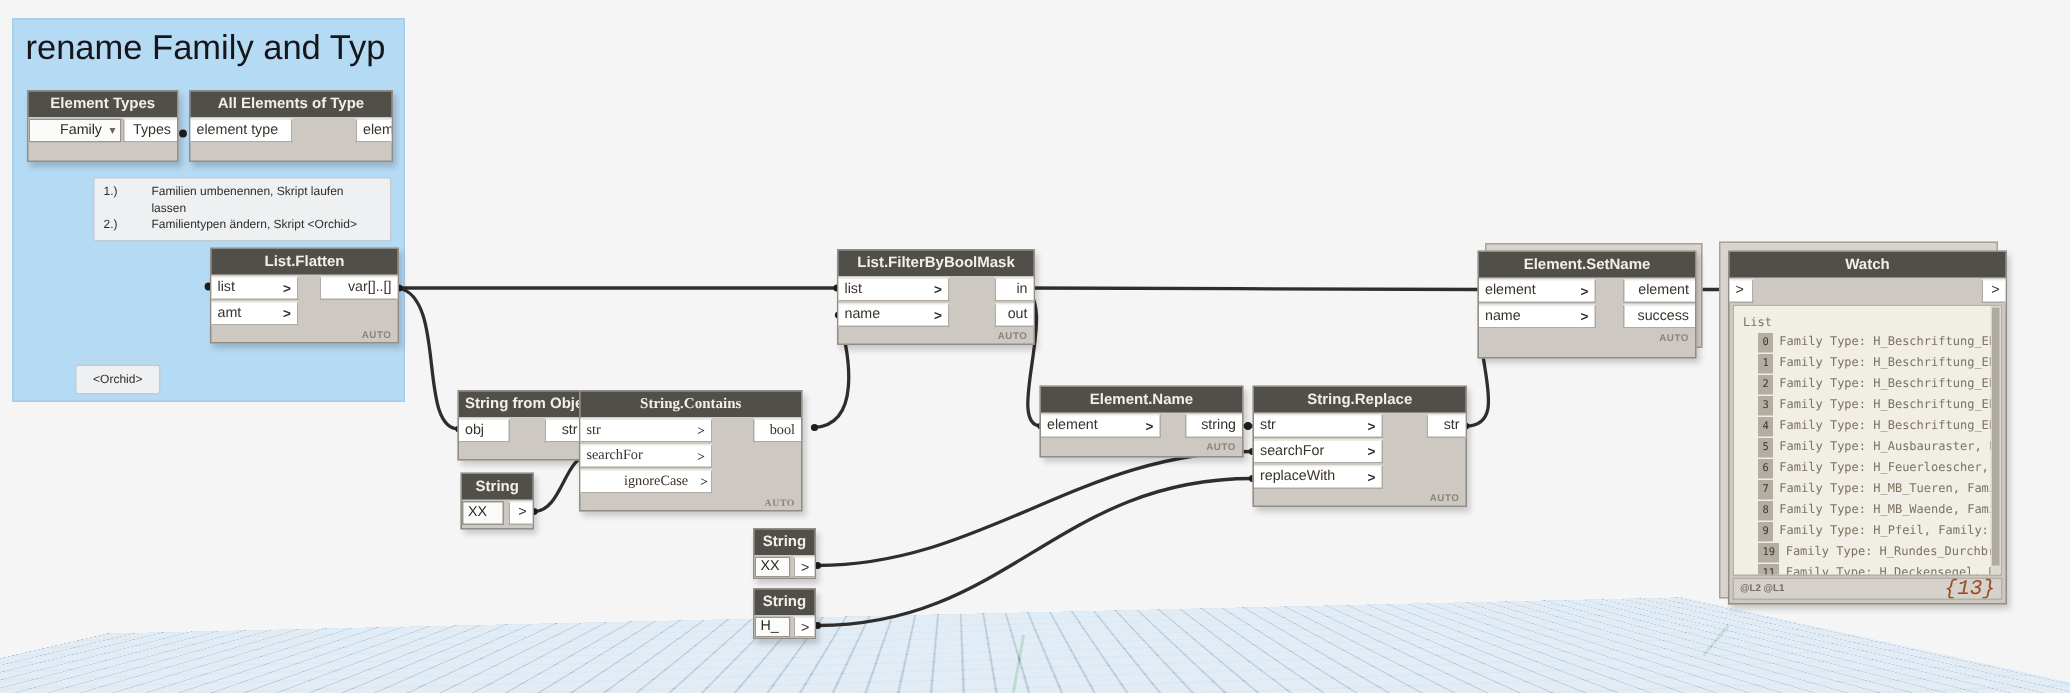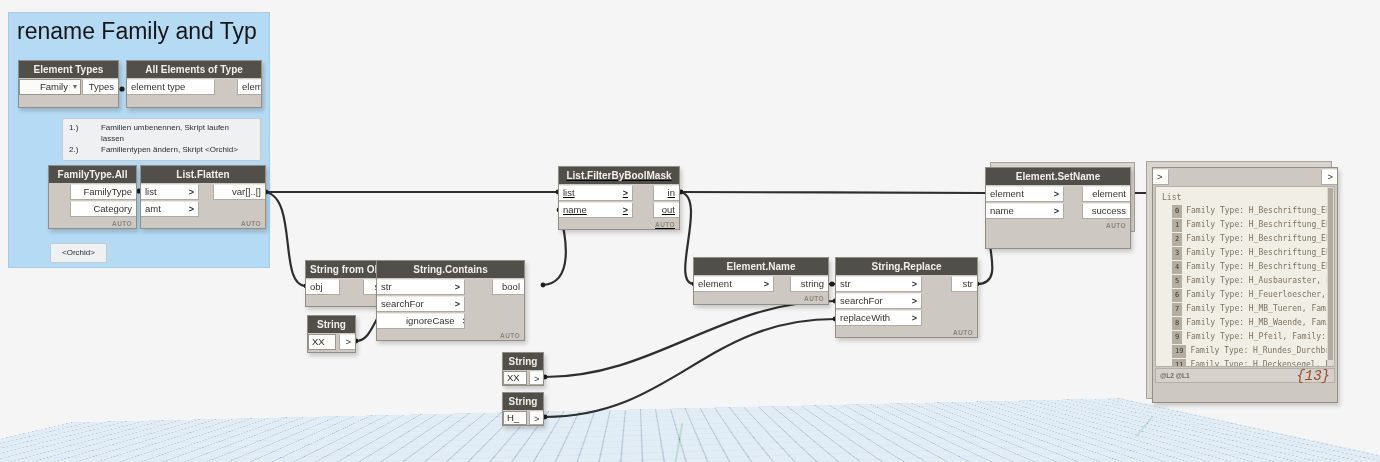--- a/index.html
+++ b/index.html
@@ -130,57 +130,41 @@
           <span>Types</span>
         </div>
       </div>
     </div>
   </div>
 
   <div class="node" style="left:126px; top:60px; width:136px; height:48px;">
     <div class="ntitle">All Elements of Type</div>
     <div class="nbody">
       <div class="row">
-        <div class="chip in" style="width:88px;">
+        <div class="chip in" style="width:68px;">
           <span>element type</span>
         </div>
         <div class="chip out" style="width:24px;">
           <span>elements</span>
         </div>
       </div>
     </div>
   </div>
 
   <div class="note" style="left:62px; top:118px; width:199px; height:43px;">
     <div class="note-line">
       <span class="note-num">1.)</span>
       <span>Familien umbenennen, Skript laufen lassen</span>
     </div>
     <div class="note-line">
       <span class="note-num">2.)</span>
       <span>Familientypen ändern, Skript &lt;Orchid&gt;</span>
     </div>
   </div>
 
-  <div class="node" style="left:48px; top:165px; width:89px; height:64px;">
-    <div class="ntitle">FamilyType.All</div>
-    <div class="nbody">
-      <div class="row">
-        <div class="chip out" style="width:66px;">
-          <span>FamilyType</span>
-        </div>
-      </div>
-      <div class="row">
-        <div class="chip out" style="width:66px;">
-          <span>Category</span>
-        </div>
-      </div>
-      <div class="lace">AUTO</div>
-    </div>
-  </div>
 
   <div class="node" style="left:140px; top:165px; width:126px; height:64px;">
     <div class="ntitle">List.Flatten</div>
     <div class="nbody">
       <div class="row">
         <div class="chip in" style="width:58px;">
           <span>list</span>
           <span class="chev">&gt;</span>
         </div>
         <div class="chip out" style="width:52px;">
@@ -222,21 +206,21 @@
         <div class="whitebox" style="width:28px;">
           <span>XX</span>
         </div>
         <div class="chip out" style="width:16px;">
           <span>&gt;</span>
         </div>
       </div>
     </div>
   </div>
 
-  <div class="node" style="left:376px; top:260px; width:149px; height:81px;">
+  <div class="node" style="left:386px; top:260px; width:149px; height:81px;font-family:Liberation Serif, serif;">
     <div class="ntitle">String.Contains</div>
     <div class="nbody">
       <div class="row">
         <div class="chip in" style="width:88px;">
           <span>str</span>
           <span class="chev">&gt;</span>
         </div>
         <div class="chip out" style="width:32px;">
           <span>bool</span>
         </div>
@@ -250,21 +234,21 @@
       <div class="row">
         <div class="chip in" style="width:88px;padding-left:29px;">
           <span>ignoreCase</span>
           <span class="chev">&gt;</span>
         </div>
       </div>
       <div class="lace">AUTO</div>
     </div>
   </div>
 
-  <div class="node" style="left:558px; top:166px; width:122px; height:64px;text-decoration:underline;">
+  <div class="node" style="left:558px; top:166px; width:132px; height:64px;">
     <div class="ntitle">List.FilterByBoolMask</div>
     <div class="nbody">
       <div class="row">
         <div class="chip in" style="width:74px;">
           <span>list</span>
           <span class="chev">&gt;</span>
         </div>
         <div class="chip out" style="width:26px;">
           <span>in</span>
         </div>
@@ -347,21 +331,21 @@
       <div class="row">
         <div class="chip in" style="width:86px;text-align:center;">
           <span>replaceWith</span>
           <span class="chev">&gt;</span>
         </div>
       </div>
       <div class="lace">AUTO</div>
     </div>
   </div>
 
-  <div class="node" style="left:985px; top:167px; width:146px; height:82px;">
+  <div class="node" style="left:985px; top:167px; width:146px; height:72px;">
     <div class="ntitle">Element.SetName</div>
     <div class="nbody">
       <div class="row">
         <div class="chip in" style="width:78px;">
           <span>element</span>
           <span class="chev">&gt;</span>
         </div>
         <div class="chip out" style="width:48px;">
           <span>element</span>
         </div>
@@ -373,20 +357,21 @@
         </div>
         <div class="chip out" style="width:48px;">
           <span>success</span>
         </div>
       </div>
       <div class="lace">AUTO</div>
     </div>
   </div>
 
   <div class="node" style="left:1152px; top:167px; width:186px; height:236px;">
+    <div class="ntitle">Watch</div>
     <div class="nbody">
       <div class="row">
         <div class="chip in" style="width:16px;">
           <span>&gt;</span>
         </div>
         <div class="chip out" style="width:16px;">
           <span>&gt;</span>
         </div>
       </div>
       <div class="wcontent">

